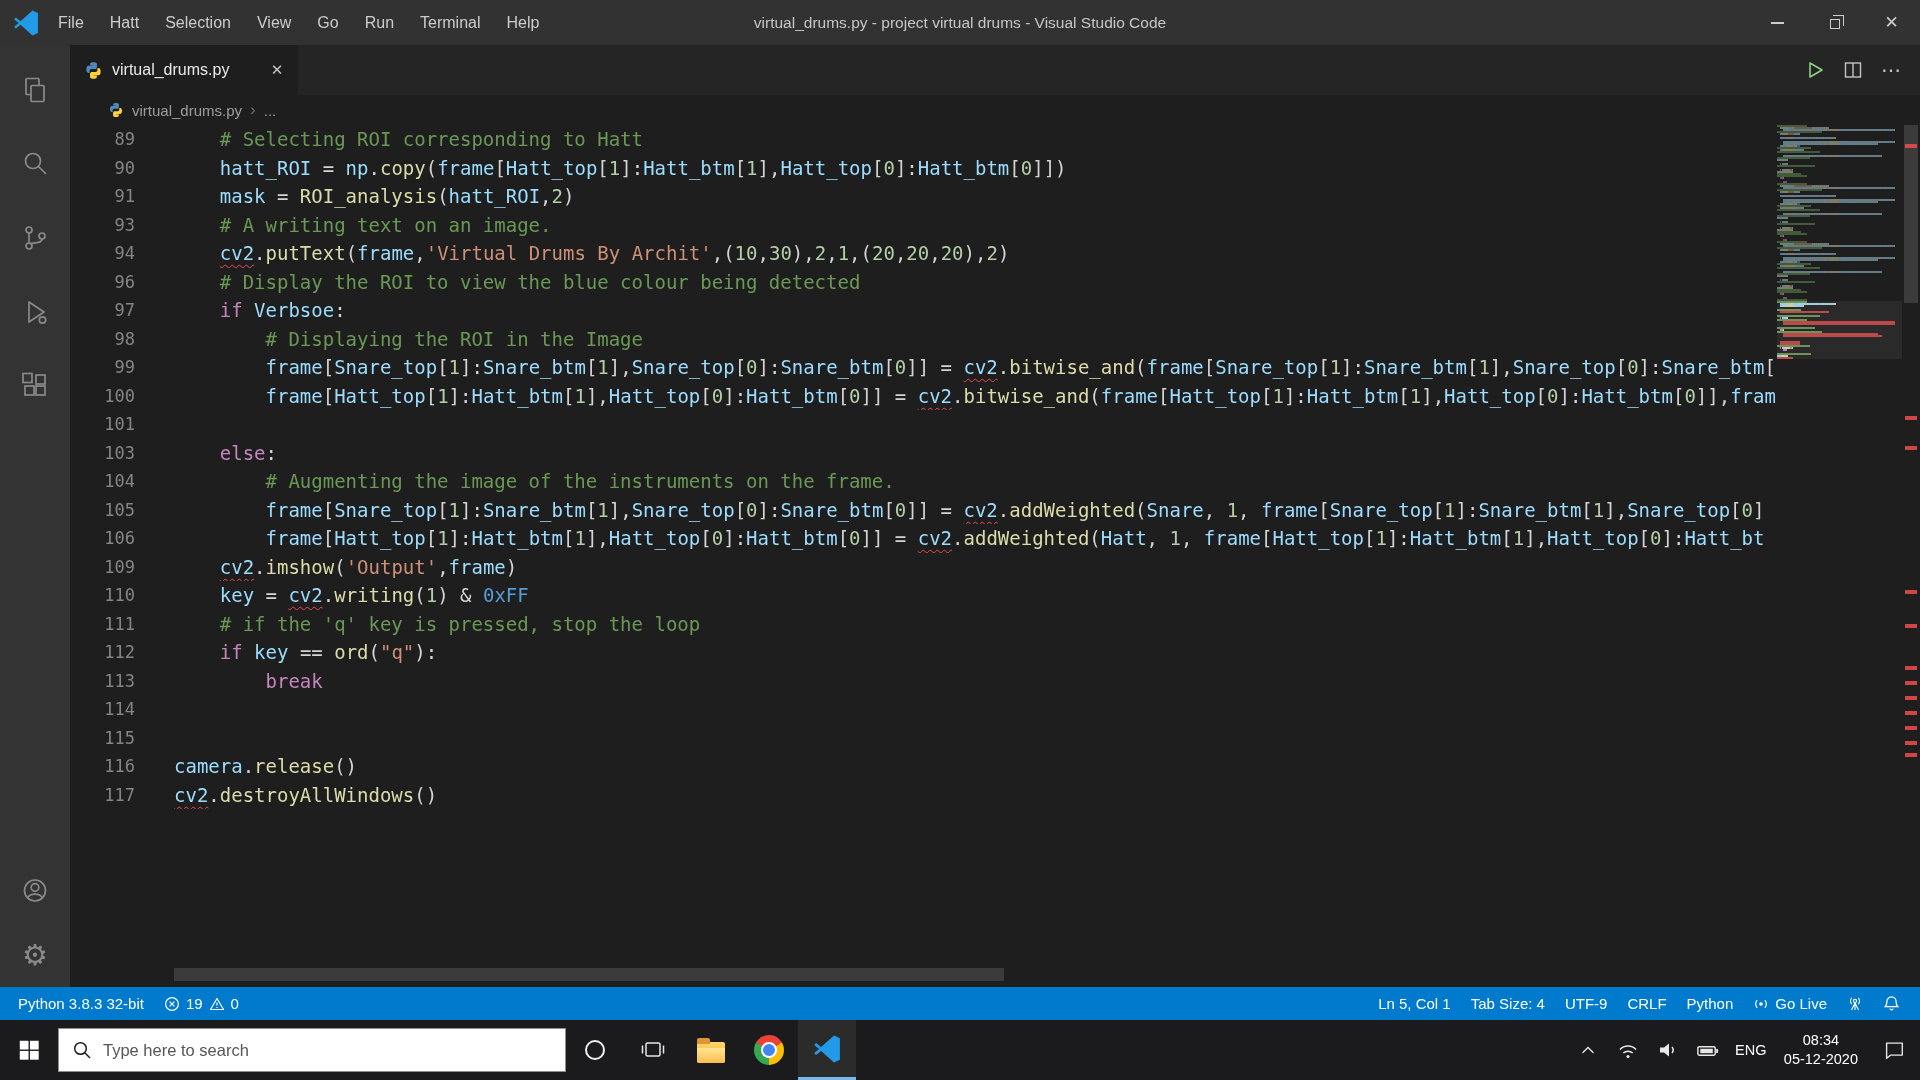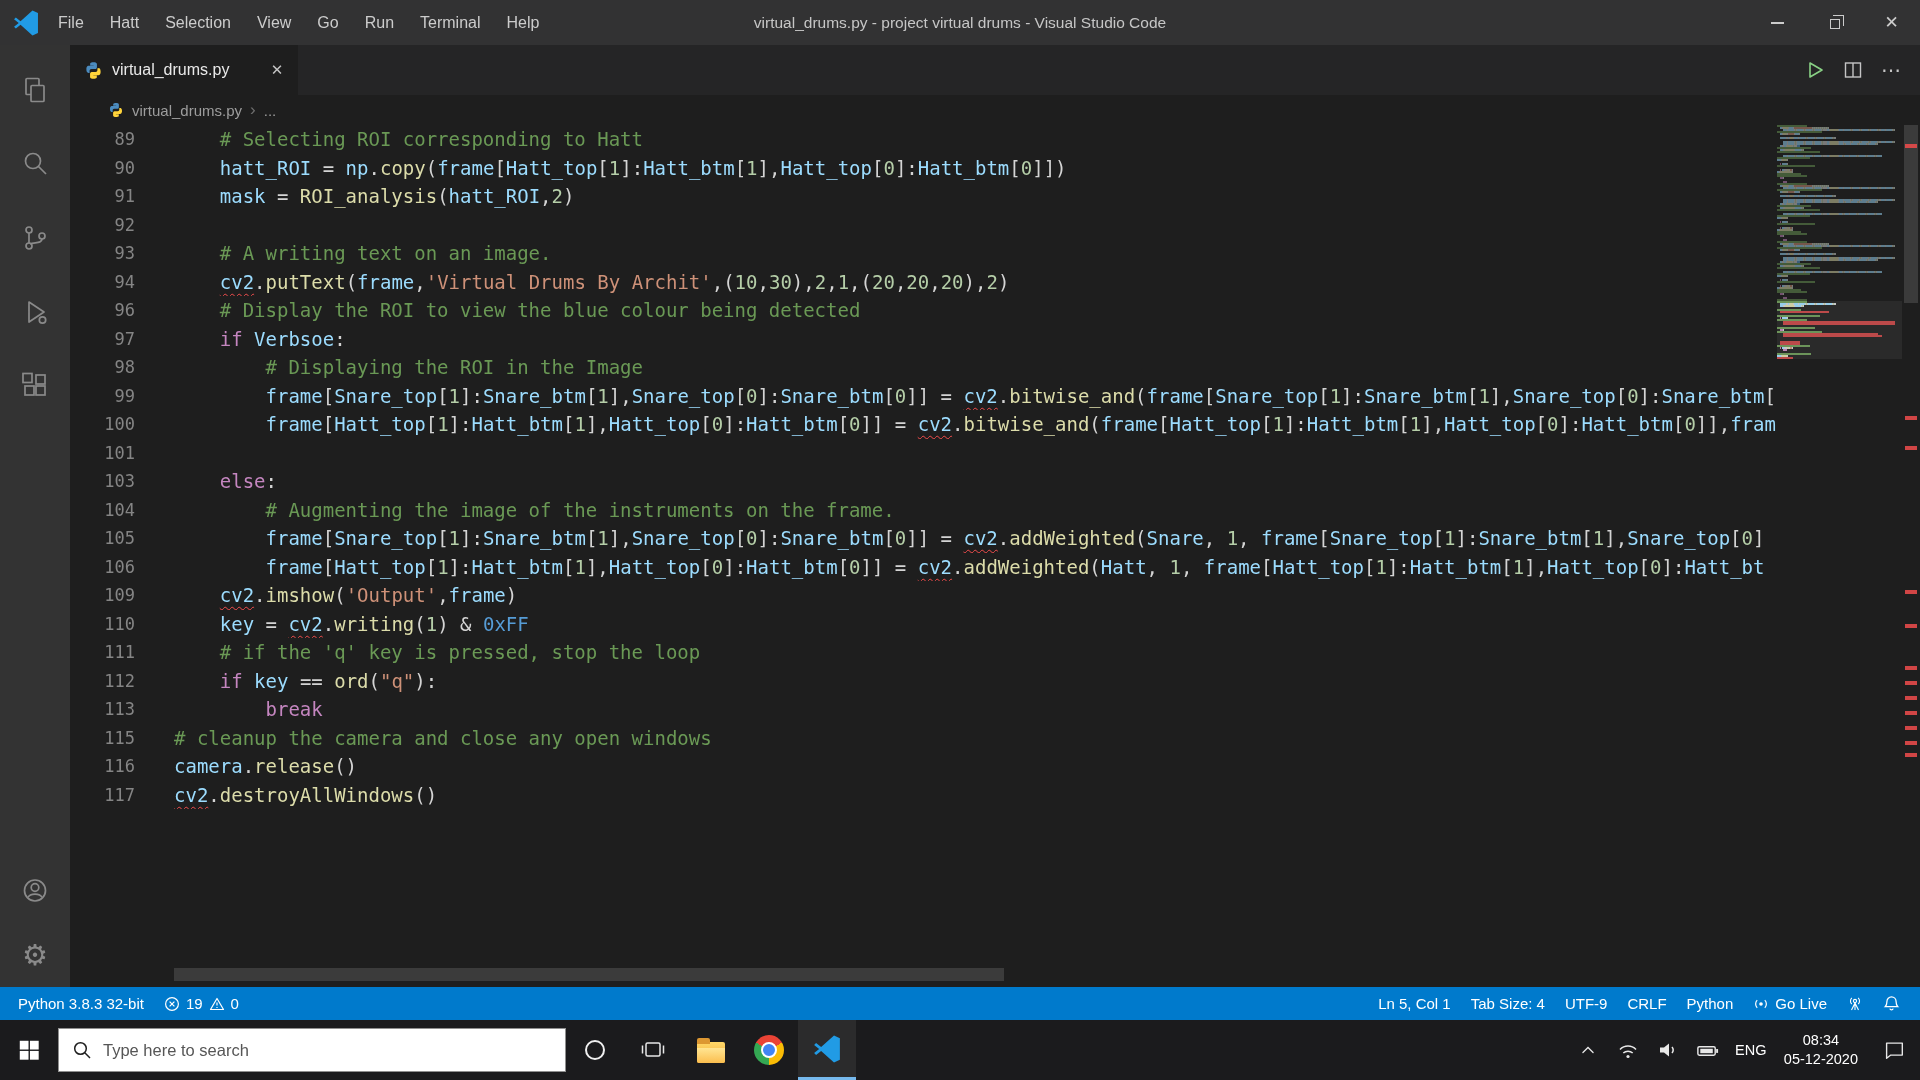--- a/index.html
+++ b/index.html
@@ -238,24 +238,20 @@
           </div>
           <div class="line-row">
             <div class="gutter-num">90</div>
             <div class="code-line"><span class="tok-p">    </span><span class="tok-v">hatt_ROI</span><span class="tok-p"> = </span><span class="tok-v">np</span><span class="tok-p">.</span><span class="tok-f">copy</span><span class="tok-p">(</span><span class="tok-v">frame</span><span class="tok-p">[</span><span class="tok-v">Hatt_top</span><span class="tok-p">[</span><span class="tok-n">1</span><span class="tok-p">]:</span><span class="tok-v">Hatt_btm</span><span class="tok-p">[</span><span class="tok-n">1</span><span class="tok-p">],</span><span class="tok-v">Hatt_top</span><span class="tok-p">[</span><span class="tok-n">0</span><span class="tok-p">]:</span><span class="tok-v">Hatt_btm</span><span class="tok-p">[</span><span class="tok-n">0</span><span class="tok-p">]])</span></div>
           </div>
           <div class="line-row">
             <div class="gutter-num">91</div>
             <div class="code-line"><span class="tok-p">    </span><span class="tok-v">mask</span><span class="tok-p"> = </span><span class="tok-f">ROI_analysis</span><span class="tok-p">(</span><span class="tok-v">hatt_ROI</span><span class="tok-p">,</span><span class="tok-n">2</span><span class="tok-p">)</span></div>
           </div>
           <div class="line-row">
-            <div class="gutter-num">92</div>
-            <div class="code-line"></div>
-          </div>
-          <div class="line-row">
             <div class="gutter-num">93</div>
             <div class="code-line"><span class="tok-c">    # A writing text on an image.</span></div>
           </div>
           <div class="line-row">
             <div class="gutter-num">94</div>
             <div class="code-line"><span class="tok-p">    </span><span class="tok-e">cv2</span><span class="tok-p">.</span><span class="tok-f">putText</span><span class="tok-p">(</span><span class="tok-v">frame</span><span class="tok-p">,</span><span class="tok-s">'Virtual Drums By Archit'</span><span class="tok-p">,(</span><span class="tok-n">10</span><span class="tok-p">,</span><span class="tok-n">30</span><span class="tok-p">),</span><span class="tok-n">2</span><span class="tok-p">,</span><span class="tok-n">1</span><span class="tok-p">,(</span><span class="tok-n">20</span><span class="tok-p">,</span><span class="tok-n">20</span><span class="tok-p">,</span><span class="tok-n">20</span><span class="tok-p">),</span><span class="tok-n">2</span><span class="tok-p">)</span></div>
           </div>
           <div class="line-row">
             <div class="gutter-num">96</div>
             <div class="code-line"><span class="tok-c">    # Display the ROI to view the blue colour being detected</span></div>
@@ -310,22 +306,25 @@
           </div>
           <div class="line-row">
             <div class="gutter-num">112</div>
             <div class="code-line"><span class="tok-p">    </span><span class="tok-k">if</span><span class="tok-p"> </span><span class="tok-v">key</span><span class="tok-p"> == </span><span class="tok-f">ord</span><span class="tok-p">(</span><span class="tok-s">"q"</span><span class="tok-p">):</span></div>
           </div>
           <div class="line-row">
             <div class="gutter-num">113</div>
             <div class="code-line"><span class="tok-p">        </span><span class="tok-k">break</span></div>
           </div>
           <div class="line-row">
+            <div class="gutter-num">114</div>
+            <div class="code-line"></div>
+          </div>
+          <div class="line-row">
             <div class="gutter-num">115</div>
-            <div class="code-line"><span class="tok-c"># cleanup the camera and close any open windows</span></div>
           </div>
           <div class="line-row">
             <div class="gutter-num">116</div>
             <div class="code-line"><span class="tok-v">camera</span><span class="tok-p">.</span><span class="tok-f">release</span><span class="tok-p">()</span></div>
           </div>
           <div class="line-row">
             <div class="gutter-num">117</div>
             <div class="code-line"><span class="tok-e">cv2</span><span class="tok-p">.</span><span class="tok-f">destroyAllWindows</span><span class="tok-p">()</span></div>
           </div>
         </div>

